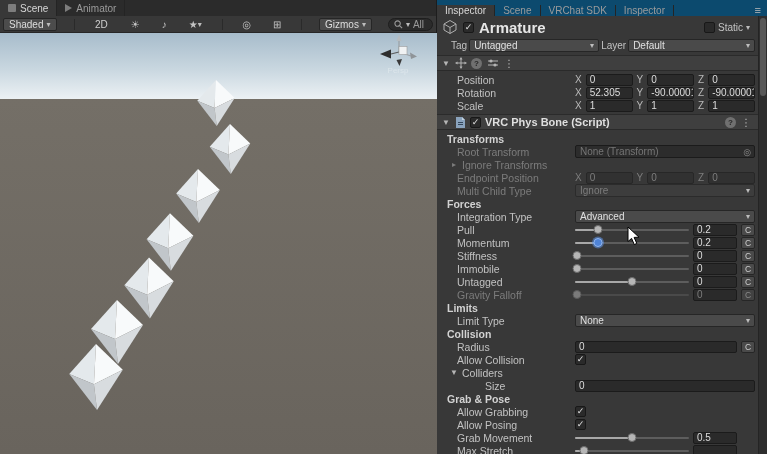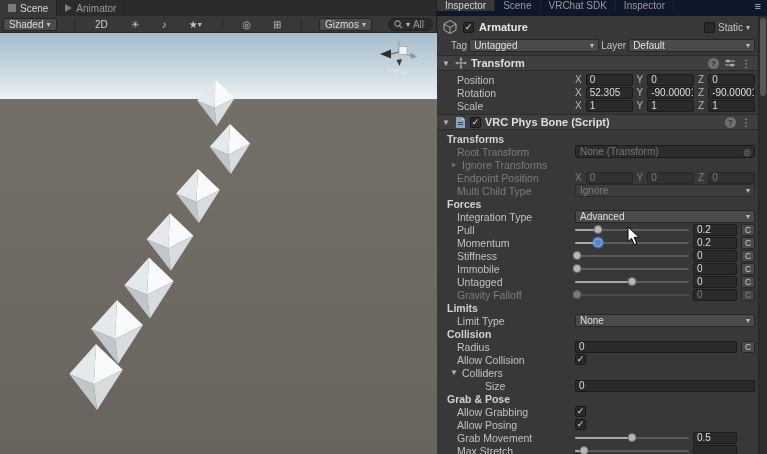--- a/index.html
+++ b/index.html
@@ -26,26 +26,26 @@
 
   .viewport{position:absolute;left:0;top:33px;width:437px;height:421px;overflow:hidden}
   .sky{position:absolute;left:0;top:0;right:0;height:66px;background:linear-gradient(#a7bccb,#c9d7e0 55%,#ecf1f4)}
   .ground{position:absolute;left:0;top:66px;right:0;bottom:0;background:linear-gradient(#746f67,#69645d)}
   .chain{position:absolute;inset:0}
   .gizmo{position:absolute;left:374px;top:0}
   .persp{position:absolute;left:376px;top:33px;width:44px;text-align:center;font-size:8px;color:rgba(235,240,244,.55)}
 
   
   .rpane{position:absolute;left:437px;top:0;width:330px;height:454px;background:#383838;overflow:hidden}
-  .rtabs{height:16px;background:#0f172a;display:flex;align-items:flex-start;font-size:10px}
+  .rtabs{height:16px;background:#0c4a6e;display:flex;align-items:flex-end;font-size:10px}
   .rtab{display:flex;align-items:center;padding:0 8px;color:#9b9b9b;border-right:1px solid #242424}
   .rtab.active{background:#383838;color:#d8d8d8}
 
   .go-header{height:22px;display:flex;align-items:center;gap:5px;padding:0 5px}
-  .go-name{font-weight:bold;font-size:11px;color:#e6e6e6;flex:1;white-space:nowrap;overflow:hidden}
+  .go-name{font-weight:bold;font-size:15px;color:#e6e6e6;flex:1;white-space:nowrap;overflow:hidden}
   .static-group{display:flex;align-items:center;gap:3px;font-size:10px;color:#c4c4c4;margin-right:12px}
 
   .tagrow{height:17px;display:flex;align-items:center;gap:2px;padding:0 12px 2px 14px;font-size:10px;color:#c2c2c2}
 
   .comp-header{height:16px;background:#3f3f3f;border-top:1px solid #2b2b2b;border-bottom:1px solid #2a2a2a;display:flex;align-items:center;gap:4px;padding:0 4px;font-size:11px}
   .comp-title{font-weight:bold;color:#dfdfdf;white-space:nowrap;overflow:hidden;flex:1}
   .hicons{display:flex;align-items:center;gap:5px;margin-right:12px}
   .help-icon{width:11px;height:11px;border-radius:50%;background:#707070;color:#262626;font-size:8px;font-weight:bold;display:flex;align-items:center;justify-content:center}
   .kebab{color:#bdbdbd;font-size:10px}
   .fold{font-size:8px;color:#b5b5b5;width:10px;text-align:center}
@@ -223,21 +223,20 @@
 
     <div class="comp-header">
       <span class="fold">▼</span>
       <svg width="12" height="12" viewBox="0 0 12 12">
         <path d="M6,2 V10 M2,6 H10" stroke="#b4b4b4" stroke-width="1"></path>
         <polygon points="6,0 4.5,2.5 7.5,2.5" fill="#b4b4b4"></polygon>
           <polygon points="6,12 4.5,9.5 7.5,9.5" fill="#b4b4b4"></polygon>
         <polygon points="0,6 2.5,4.5 2.5,7.5" fill="#b4b4b4"></polygon>
           <polygon points="12,6 9.5,4.5 9.5,7.5" fill="#b4b4b4"></polygon>
       </svg>
-      <div class="comp-title">Transform</div>
       <div class="hicons">
         <span class="help-icon">?</span>
         <svg width="12" height="10" viewBox="0 0 12 10">
           <line x1="1" y1="3" x2="11" y2="3" stroke="#b5b5b5"></line>
             <circle cx="4" cy="3" r="1.6" fill="#b5b5b5"></circle>
           <line x1="1" y1="7" x2="11" y2="7" stroke="#b5b5b5"></line>
             <circle cx="8" cy="7" r="1.6" fill="#b5b5b5"></circle>
         </svg>
         <span class="kebab">⋮</span>
       </div>

